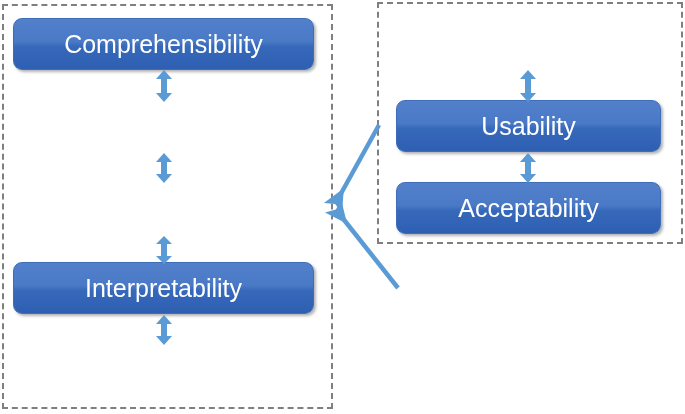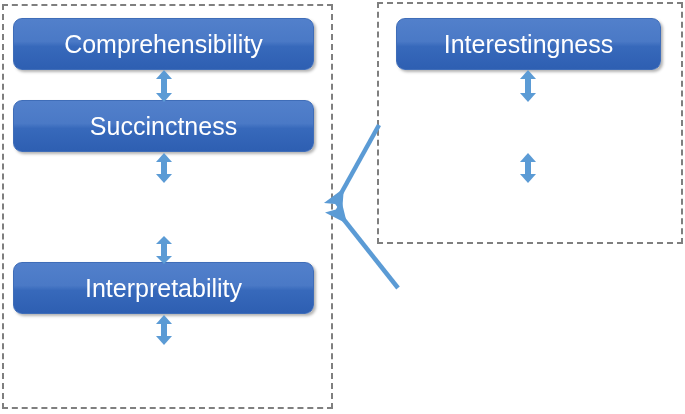--- a/index.html
+++ b/index.html
@@ -88,24 +88,24 @@
 </style>
 </head>
 <body>
 
 <div id="canvas">
 
   <div class="group-frame" id="frame-left"></div>
   <div class="group-frame" id="frame-right"></div>
 
   <div class="node left-col row-1">Comprehensibility</div>
-  <div class="node left-col row-2">Succinctness</div>
   <div class="node left-col row-4">Interpretability</div>
 
-  <div class="node right-col row-1">Interestingness</div>
+  <div class="node right-col row-2">Usability</div>
+  <div class="node right-col row-3">Acceptability</div>
 
   <div class="vconn" style="left:152px; top:70px;">
     <svg viewBox="0 0 24 32" xmlns="http://www.w3.org/2000/svg">
       <g fill="#5b9bd5">
         <rect x="9" y="6" width="6" height="20"></rect>
         <polygon points="12,0 20,9 4,9"></polygon>
         <polygon points="12,32 20,23 4,23"></polygon>
       </g>
     </svg>
   </div>

